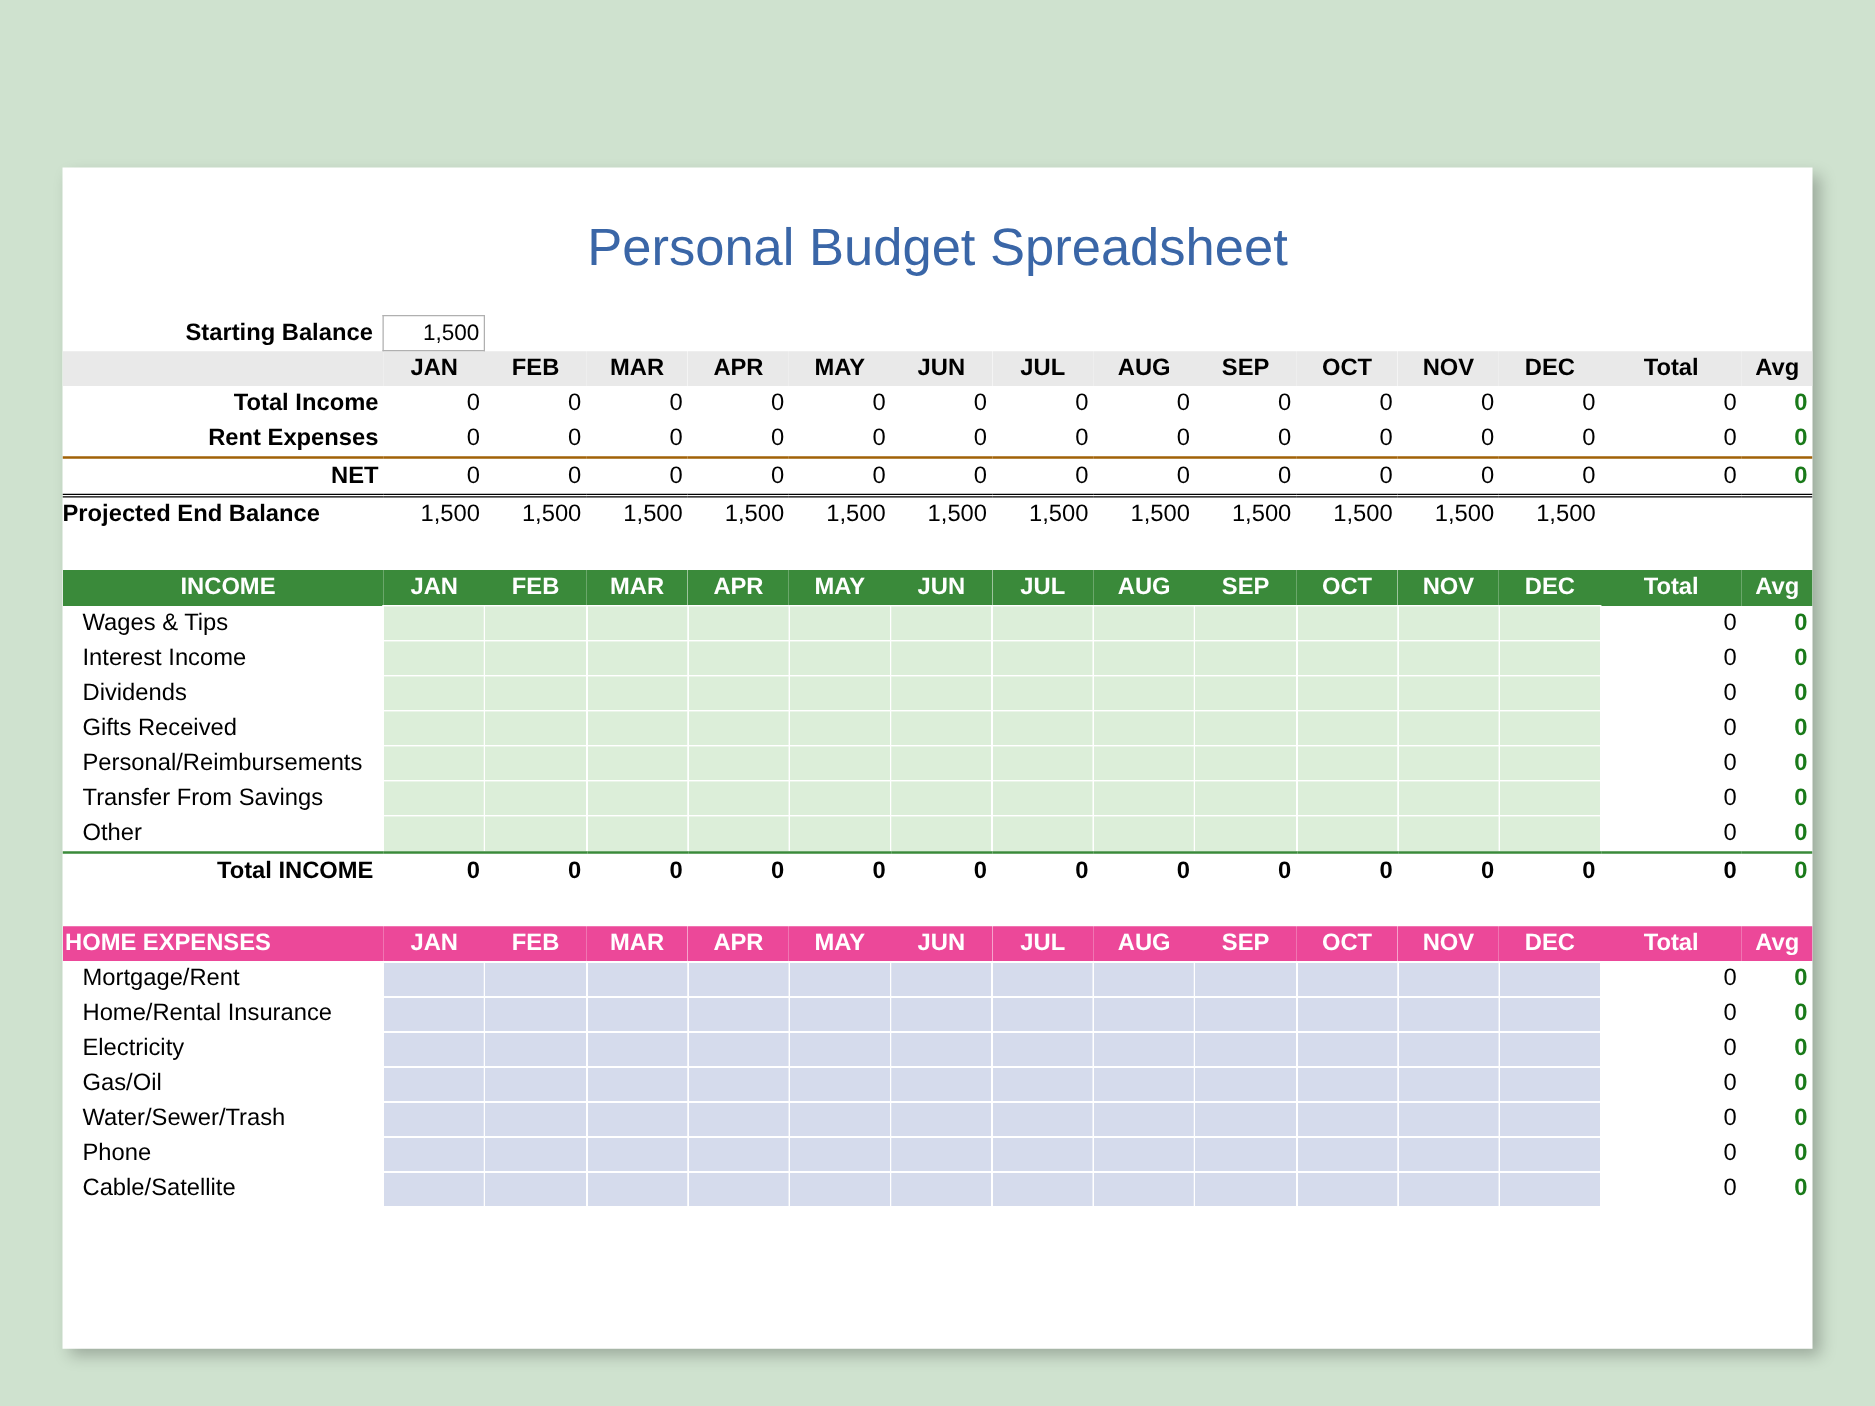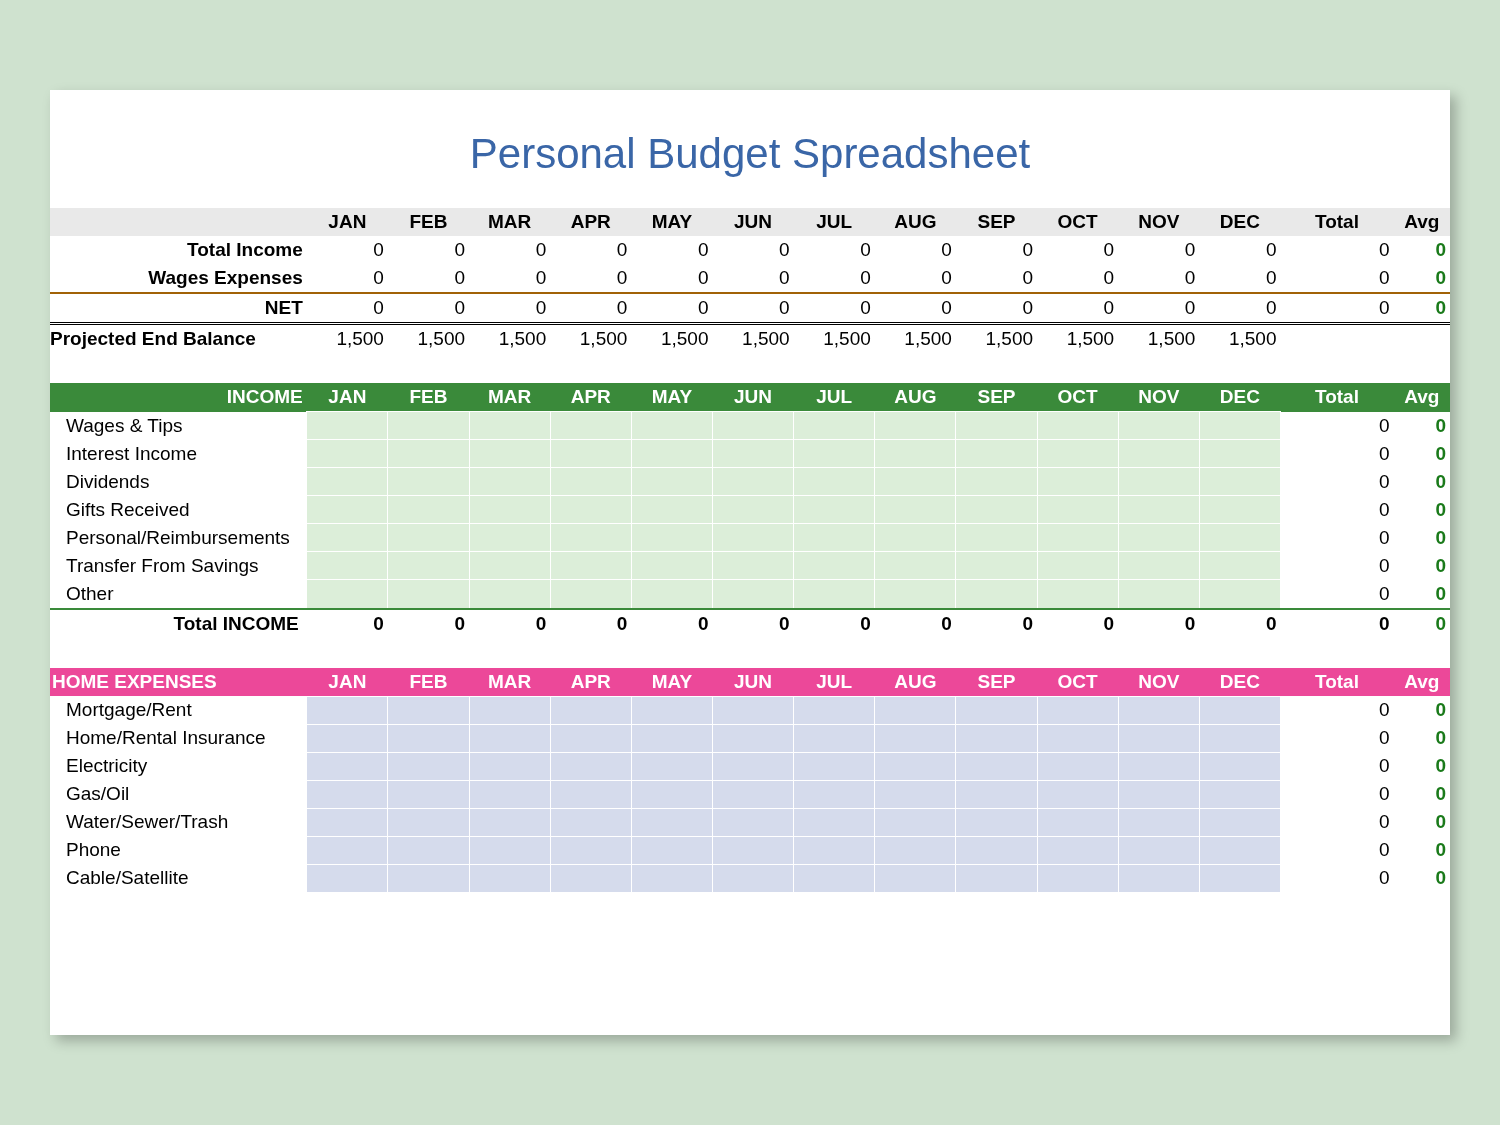--- a/index.html
+++ b/index.html
@@ -12,20 +12,21 @@
     box-sizing: border-box;
     padding: 90px 50px;
   }
   .sheet {
     background: #ffffff;
     width: 100%;
     height: 100%;
     box-shadow: 6px 6px 12px rgba(0,0,0,0.25);
     overflow: hidden;
     position: relative;
+    margin-top: 44px;
   }
   .title {
     text-align: center;
     color: #3a66a7;
     font-size: 42px;
     font-weight: 400;
     padding: 40px 0 30px 0;
   }
   table {
     border-collapse: collapse;
@@ -51,21 +52,21 @@
   .sum-head td    { font-weight: bold; text-align: center; background:#e9e9e9;}
   .sum-head td.first { text-align:right; background:#e9e9e9;}
   .sum-row td     { text-align: right; }
   .sum-row td.first { font-weight: bold; }
   .net-row td     { border-top: 2px solid #a16207; border-bottom: 3px double #000;}
   .proj-row td    { text-align: right;}
   .proj-row td.first { font-weight: bold; text-align:left; padding-left:0;}
 
   
   .bar-green td { background:#3a8a3a; color:#fff; font-weight:bold; text-align:center;}
-  .bar-green td.first { text-align:right; padding-left:12px;}
+  .bar-green td.first { text-align:center; padding-left:12px;}
   .bar-blue  td { background:#ec4899; color:#fff; font-weight:bold; text-align:center;}
   .bar-blue  td.first { text-align:left; padding-left:2px;}
 
   
   .row td.first { text-align:left; padding-left:16px; font-size:19px;}
   .row td.cell-g { background:#dceed9; border:1px solid #fff;}
   .row td.cell-b { background:#d5dbec; border:1px solid #fff;}
   .row td.tot, .row td.avg { text-align:right; font-weight:normal;}
   .row td.avg { color:#1a7a1a; font-weight:bold;}
 
@@ -95,20 +96,37 @@
         <col class="month">
       <col class="month">
         <col class="month">
         <col class="month">
         <col class="month">
       <col class="month">
         <col class="total">
         <col class="avg">
     </colgroup>
     <tbody id="tb">
+        <tr>
+          <td class="starting-label">Starting Balance</td>
+          <td class="starting-val">1,500</td>
+          <td></td>
+          <td></td>
+          <td></td>
+          <td></td>
+          <td></td>
+          <td></td>
+          <td></td>
+          <td></td>
+          <td></td>
+          <td></td>
+          <td></td>
+          <td></td>
+          <td></td>
+        </tr>
         <tr class="sum-head">
           <td class="first"></td>
           <td>JAN</td>
           <td>FEB</td>
           <td>MAR</td>
           <td>APR</td>
           <td>MAY</td>
           <td>JUN</td>
           <td>JUL</td>
           <td>AUG</td>
@@ -130,21 +148,21 @@
           <td>0</td>
           <td>0</td>
           <td>0</td>
           <td>0</td>
           <td>0</td>
           <td>0</td>
           <td>0</td>
           <td class="avg-col">0</td>
         </tr>
         <tr class="sum-row">
-          <td class="first">Wages Expenses</td>
+          <td class="first">Rent Expenses</td>
           <td>0</td>
           <td>0</td>
           <td>0</td>
           <td>0</td>
           <td>0</td>
           <td>0</td>
           <td>0</td>
           <td>0</td>
           <td>0</td>
           <td>0</td>

